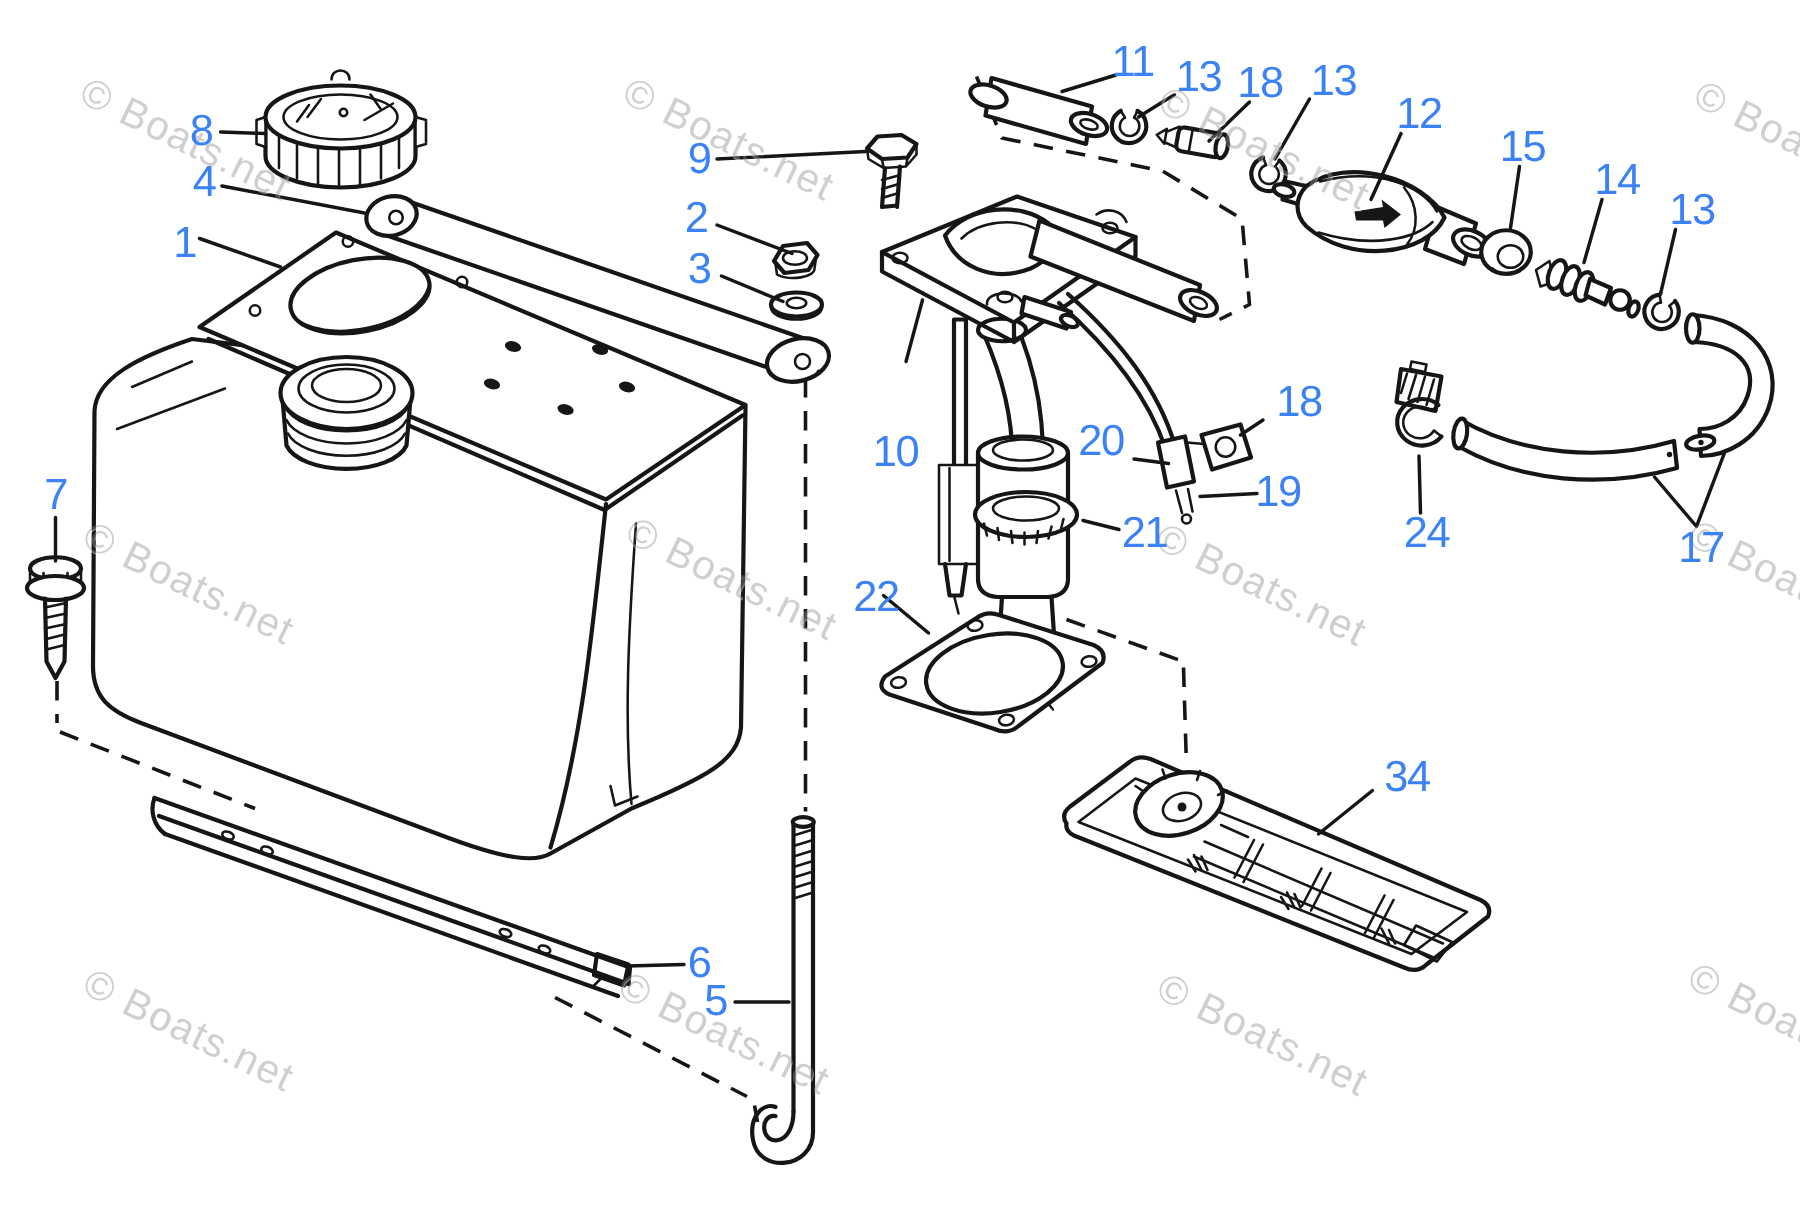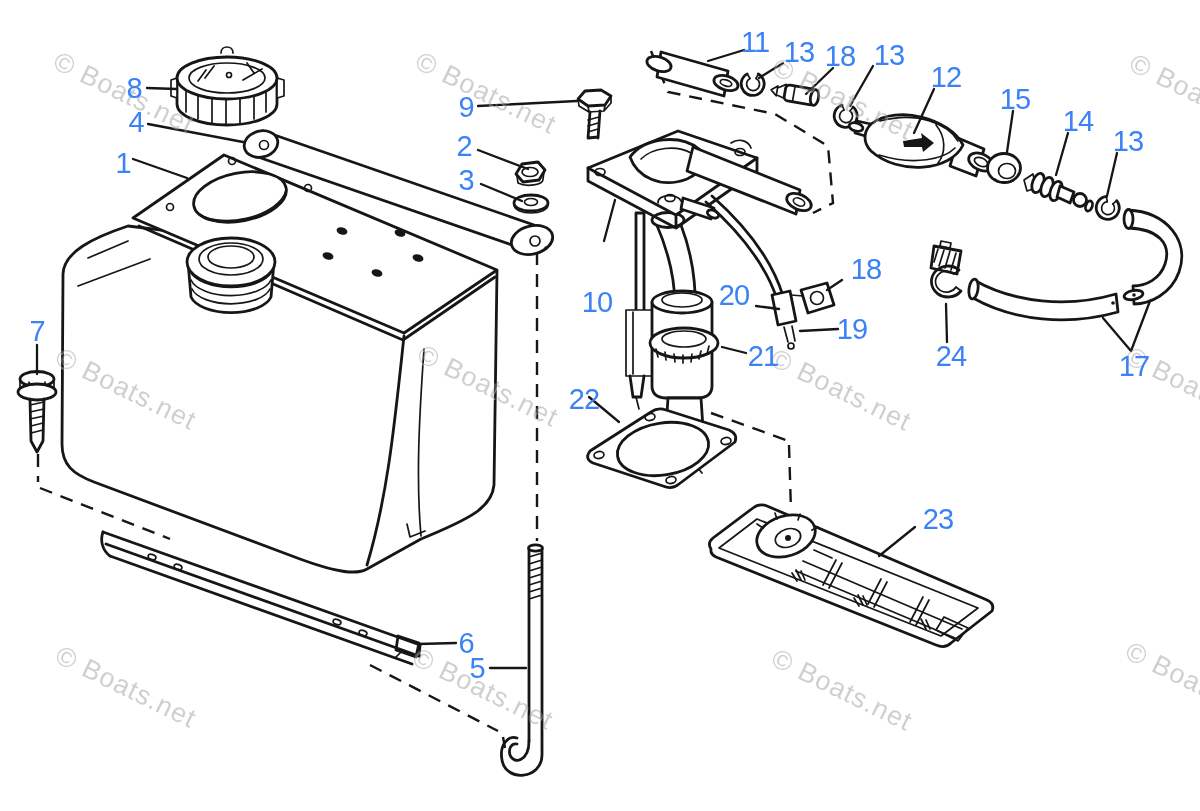--- a/index.html
+++ b/index.html
@@ -327,15 +327,15 @@
       <div class="callout" style="left: 1015px; top: 99px;">15</div>
       <div class="callout" style="left: 1078px; top: 121px;">14</div>
       <div class="callout" style="left: 1128px; top: 141px;">13</div>
       <div class="callout" style="left: 1134px; top: 366px;">17</div>
       <div class="callout" style="left: 856px; top: 269px; margin-left: 10px;">18</div>
       <div class="callout" style="left: 734px; top: 295px;">20</div>
       <div class="callout" style="left: 852px; top: 329px;">19</div>
       <div class="callout" style="left: 763px; top: 356px;">21</div>
       <div class="callout" style="left: 584px; top: 383px; margin-top: 16px;">22</div>
       <div class="callout" style="left: 951px; top: 356px;">24</div>
-      <div class="callout" style="left: 938px; top: 519px;">23</div>
+      <div class="callout" style="left: 938px; top: 519px;">34</div>
     </div>
 </div>
 
 </body></html>

